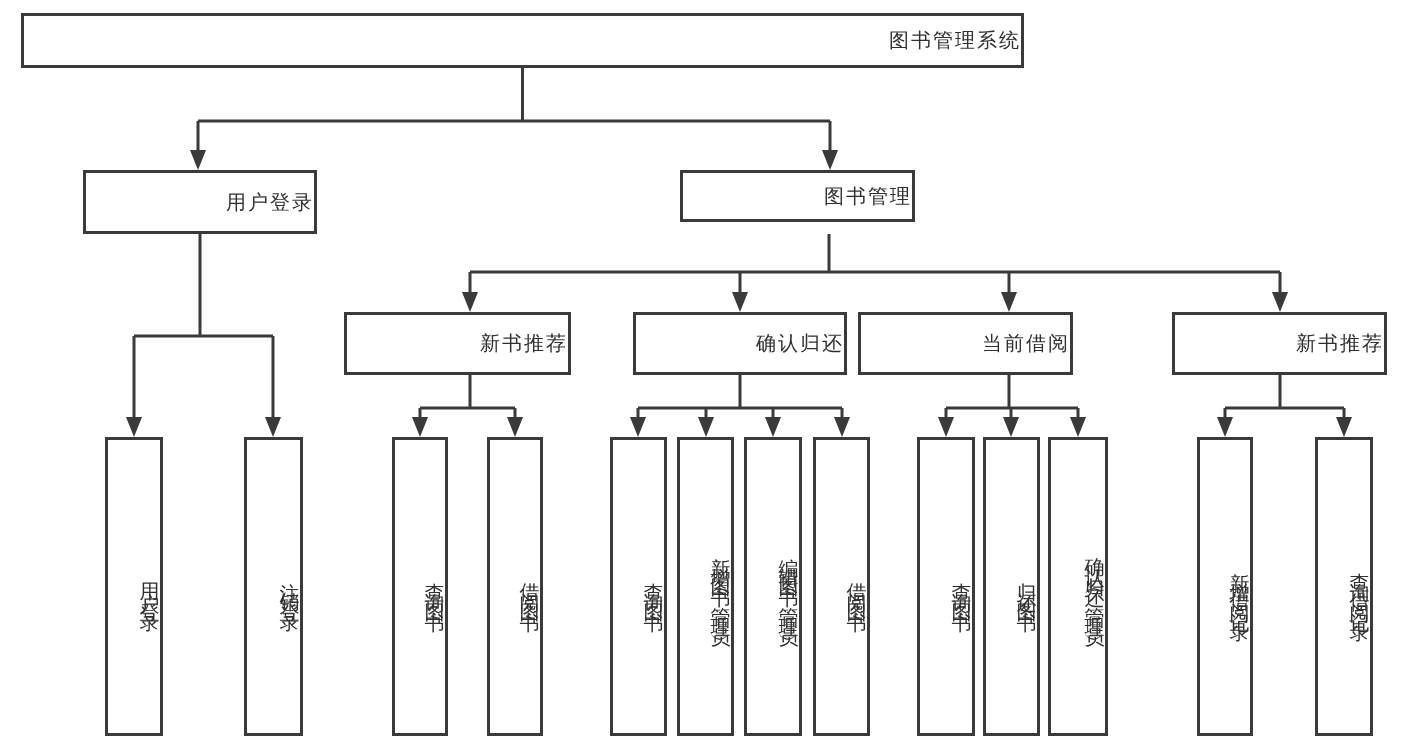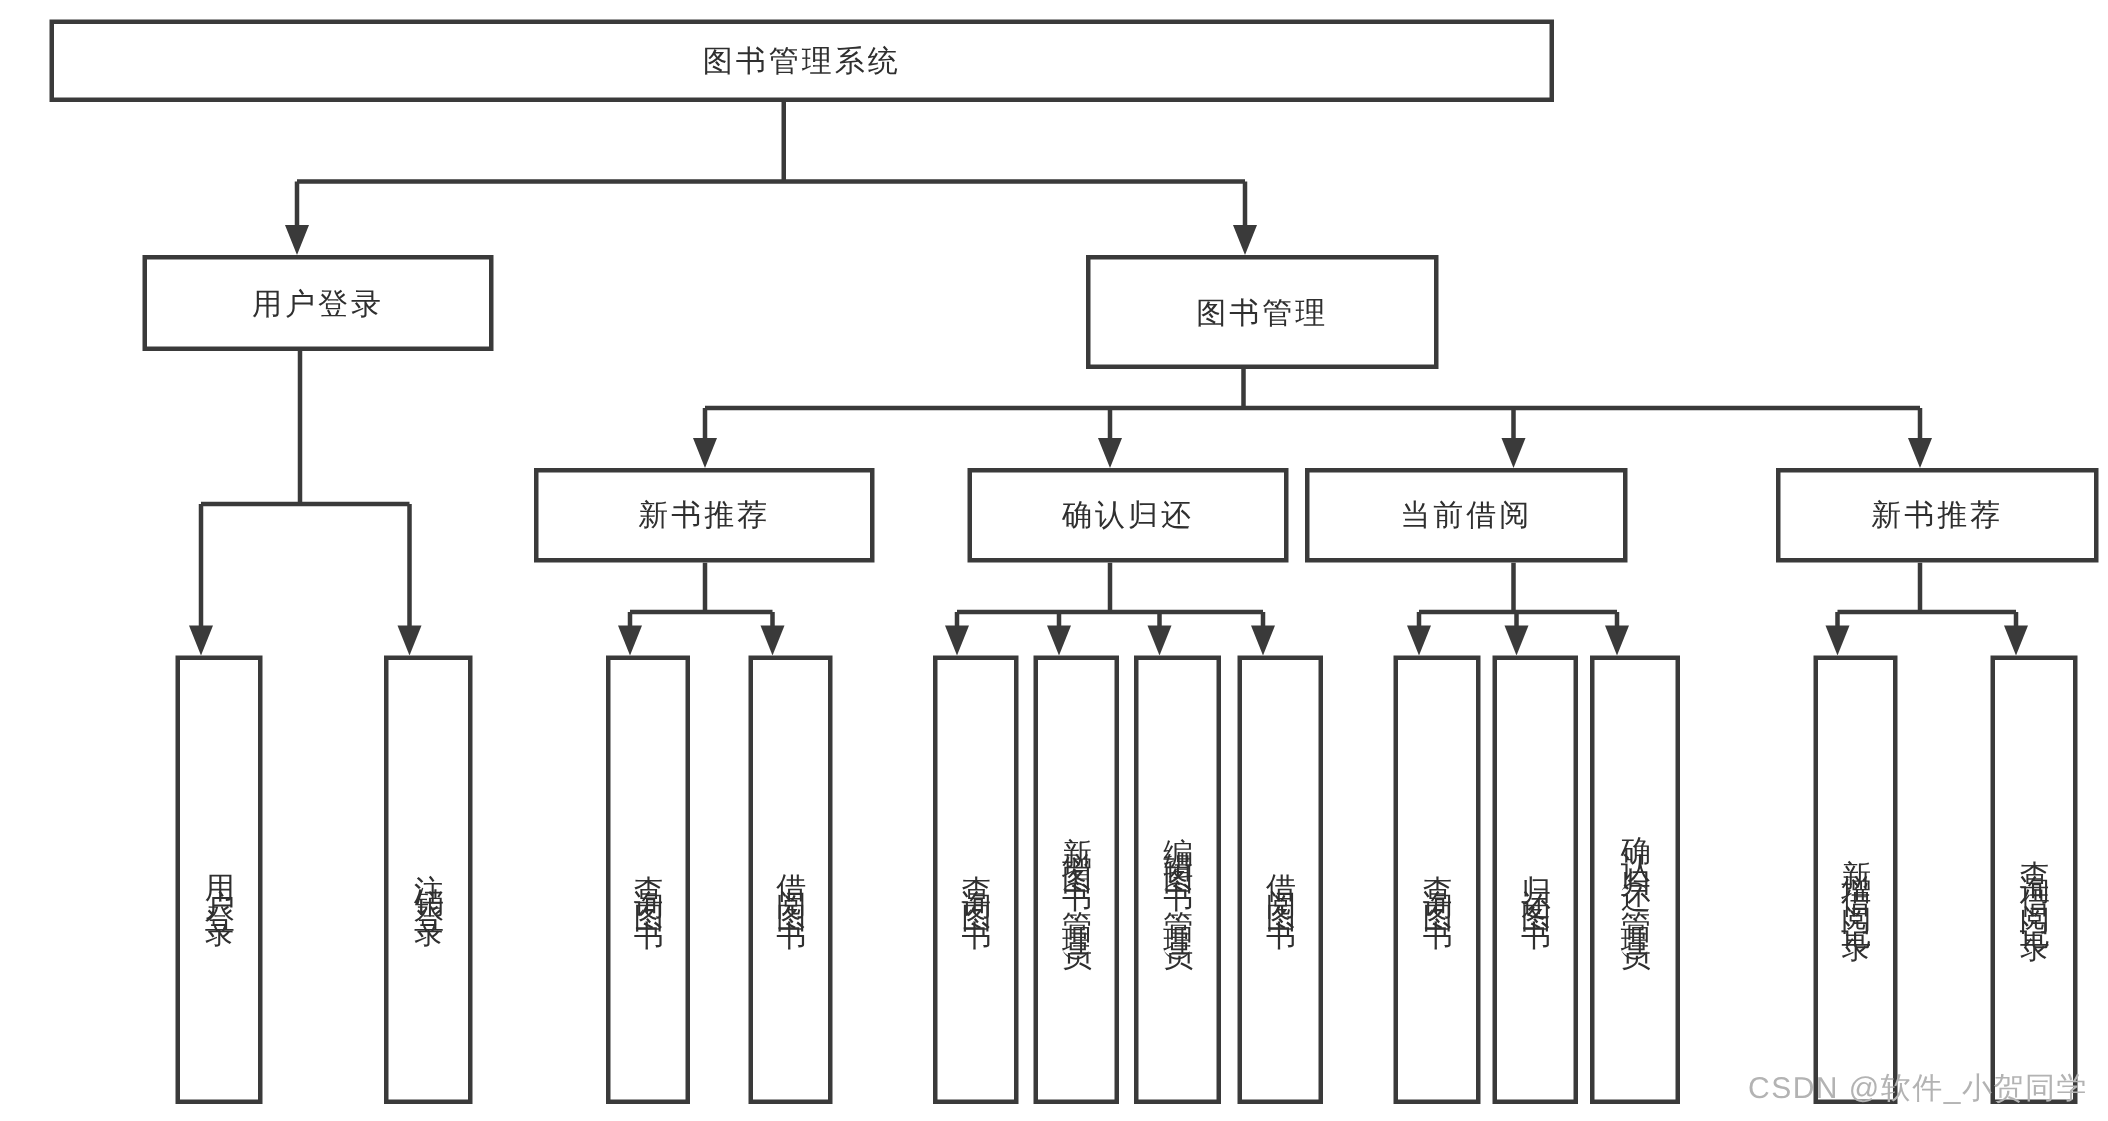--- a/index.html
+++ b/index.html
@@ -26,23 +26,22 @@
     left:0;top:0;
     color:var(--line);
   }
   .box{
     position:absolute;
     box-sizing:border-box;
     background:var(--background);
     border:3px solid var(--line);
     display:flex;
     align-items:center;
-    justify-content:center;
+    justify-content:flex-end;
     color:var(--text);
-    margin-left:12px;
   }
   .box.h span{
     font-size:20px;
     letter-spacing:2px;
     white-space:nowrap;
   }
   .box.v span{
     writing-mode:vertical-rl;
     text-orientation:mixed;
     font-size:20px;
@@ -105,21 +104,21 @@
     </g>
   </svg>
 
   <div class="box h" style="left:21px;top:13px;width:1003px;height:55px">
     <span>图书管理系统</span>
   </div>
 
   <div class="box h" style="left:83px;top:170px;width:234px;height:64px">
     <span>用户登录</span>
   </div>
-  <div class="box h" style="left:712px;top:170px;width:235px;height:76px">
+  <div class="box h" style="left:680px;top:170px;width:235px;height:52px">
     <span>图书管理</span>
   </div>
 
   <div class="box h" style="left:344px;top:312px;width:227px;height:63px">
     <span>新书推荐</span>
   </div>
   <div class="box h" style="left:633px;top:312px;width:214px;height:63px">
     <span>确认归还</span>
   </div>
   <div class="box h" style="left:858px;top:312px;width:215px;height:63px">
@@ -166,14 +165,13 @@
     <span>确认归还（管理员）</span>
   </div>
 
   <div class="box v" style="left:1197px;top:437px;width:56px;height:299px">
     <span>新增借阅记录</span>
   </div>
   <div class="box v" style="left:1315px;top:437px;width:58px;height:299px">
     <span>查询借阅记录</span>
   </div>
 
-  <div class="watermark">CSDN @软件_小贺同学</div>
 </div>
 
 </body></html>

